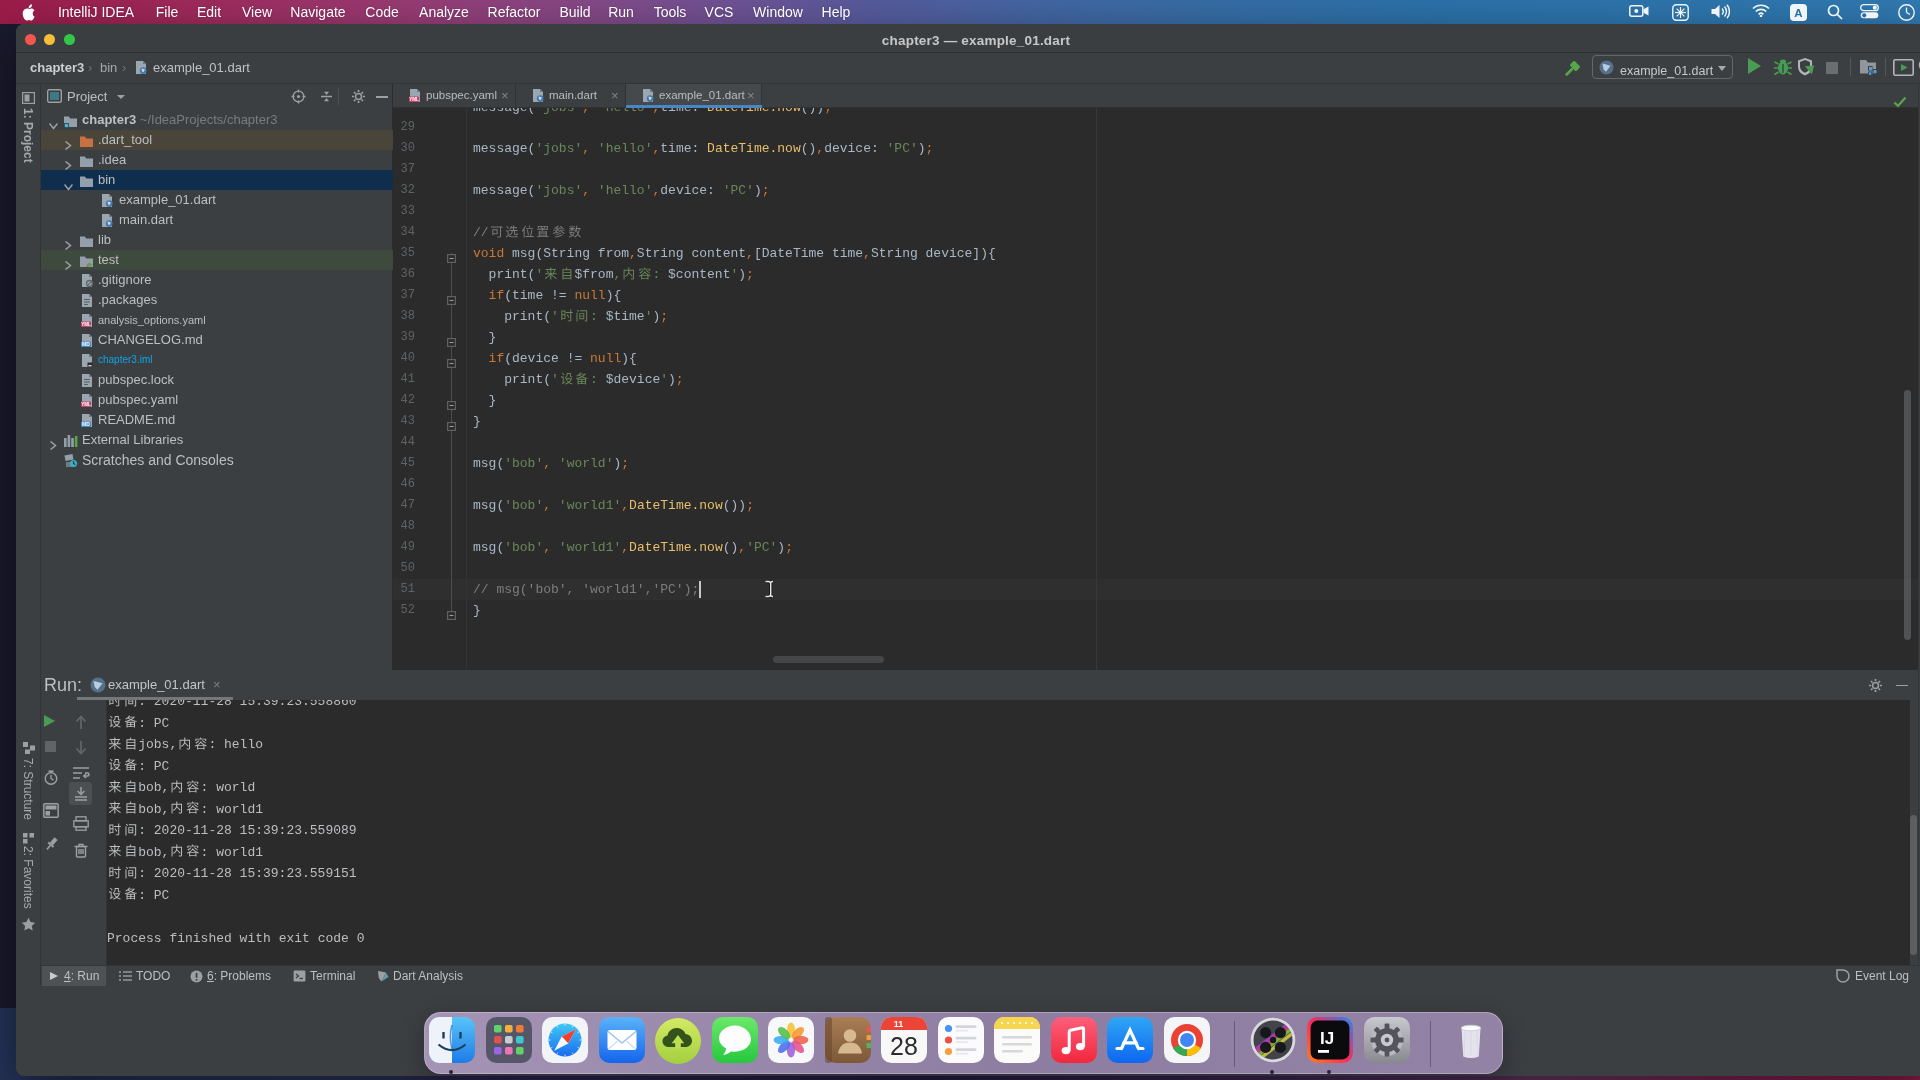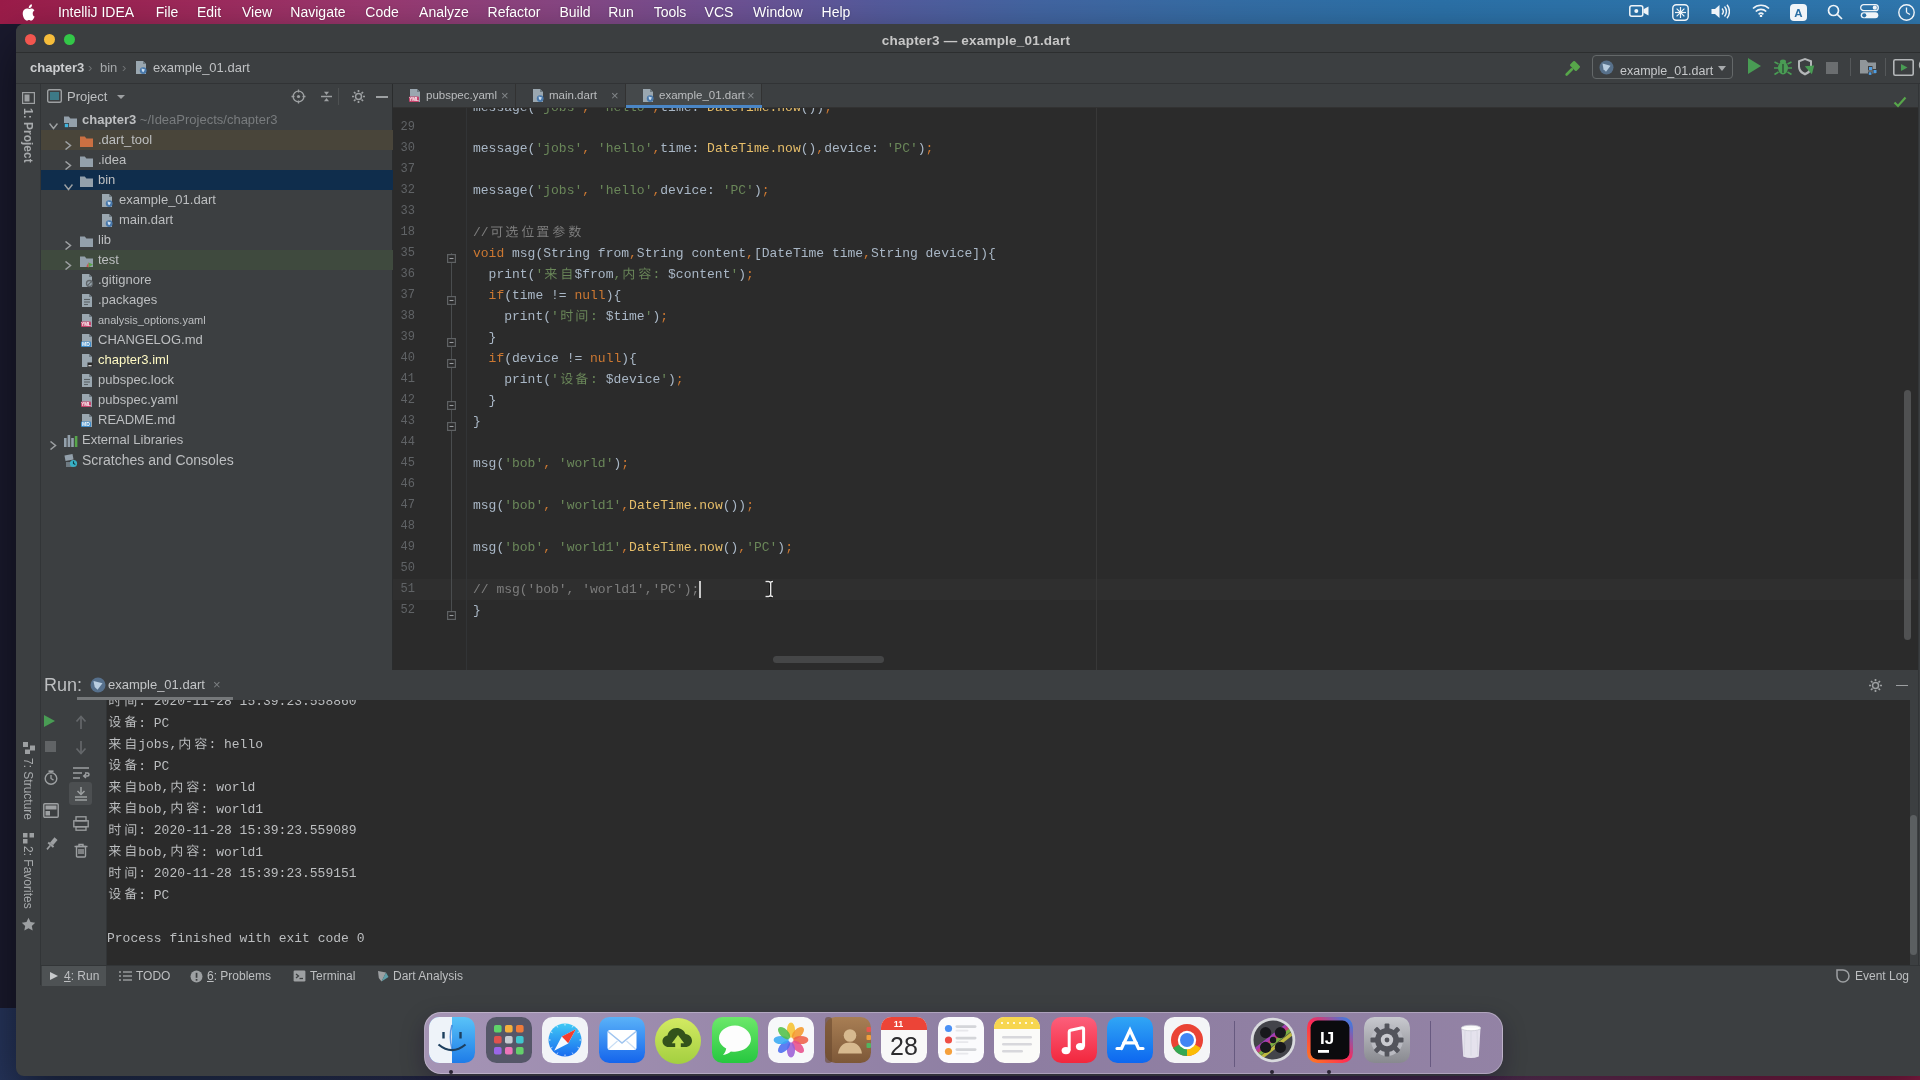--- a/index.html
+++ b/index.html
@@ -347,21 +347,21 @@
             </div>
           </div>
           <div class="trow" style="top:240px">
             <div class="ab" style="left:39px;top:3px"><svg width="14" height="15" viewBox="0 0 14 15">
                 <path d="M2 1h7l3 3v10H2z" fill="#9aa7b0"></path>
                 <path d="M9 1l3 3H9z" fill="#6e7a82"></path>
                 <rect x="7.5" y="9.5" width="5" height="4.5" fill="#2b2b2b"></rect>
                 <rect x="8.4" y="12.2" width="3.2" height="1.1" fill="#fff"></rect>
               </svg></div>
             <div class="ab" style="left:57px;top:0px">
-              <div style="font-size:13px;line-height:20px;color:#fef9c3;white-space:pre">chapter3.iml</div>
+              <div style="font-size:10px;line-height:20px;color:#0ea5e9;white-space:pre">chapter3.iml</div>
             </div>
           </div>
           <div class="trow" style="top:260px">
             <div class="ab" style="left:39px;top:3px"><svg width="14" height="15" viewBox="0 0 14 15">
                 <path d="M2 1h7l3 3v10H2z" fill="#9aa7b0"></path>
                 <path d="M9 1l3 3H9z" fill="#6e7a82"></path>
                 <g stroke="#5a6165" stroke-width="1.1">
                   <line x1="4" y1="6.5" x2="10" y2="6.5"></line>
                   <line x1="4" y1="9" x2="10" y2="9"></line>
                   <line x1="4" y1="11.5" x2="8" y2="11.5"></line>
@@ -471,21 +471,21 @@
         <div class="cline code" style="top:369px"><span class="tP">msg(</span><span class="tS">'bob'</span><span class="tK">,</span><span class="tP"> </span><span class="tS">'world'</span><span class="tP">)</span><span class="tK">;</span></div>
         <div class="cline code" style="top:411px"><span class="tP">msg(</span><span class="tS">'bob'</span><span class="tK">,</span><span class="tP"> </span><span class="tS">'world1'</span><span class="tK">,</span><span class="tA">DateTime.now</span><span class="tP">())</span><span class="tK">;</span></div>
         <div class="cline code" style="top:453px"><span class="tP">msg(</span><span class="tS">'bob'</span><span class="tK">,</span><span class="tP"> </span><span class="tS">'world1'</span><span class="tK">,</span><span class="tA">DateTime.now</span><span class="tP">()</span><span class="tK">,</span><span class="tS">'PC'</span><span class="tP">)</span><span class="tK">;</span></div>
         <div class="cline code" style="top:495px"><span class="tC">// msg('bob', 'world1','PC');</span></div>
         <div class="cline code" style="top:516px"><span class="tP">}</span></div>
         <div class="lnum" style="left:0;top:33px">29</div>
         <div class="lnum" style="left:0;top:54px">30</div>
         <div class="lnum" style="left:0;top:75px">37</div>
         <div class="lnum" style="left:0;top:96px">32</div>
         <div class="lnum" style="left:0;top:117px">33</div>
-        <div class="lnum" style="left:0;top:138px">18</div>
+        <div class="lnum" style="left:0;top:138px">34</div>
         <div class="lnum" style="left:0;top:159px">35</div>
         <div class="lnum" style="left:0;top:180px">36</div>
         <div class="lnum" style="left:0;top:201px">37</div>
         <div class="lnum" style="left:0;top:222px">38</div>
         <div class="lnum" style="left:0;top:243px">39</div>
         <div class="lnum" style="left:0;top:264px">40</div>
         <div class="lnum" style="left:0;top:285px">41</div>
         <div class="lnum" style="left:0;top:306px">42</div>
         <div class="lnum" style="left:0;top:327px">43</div>
         <div class="lnum" style="left:0;top:348px">44</div>

